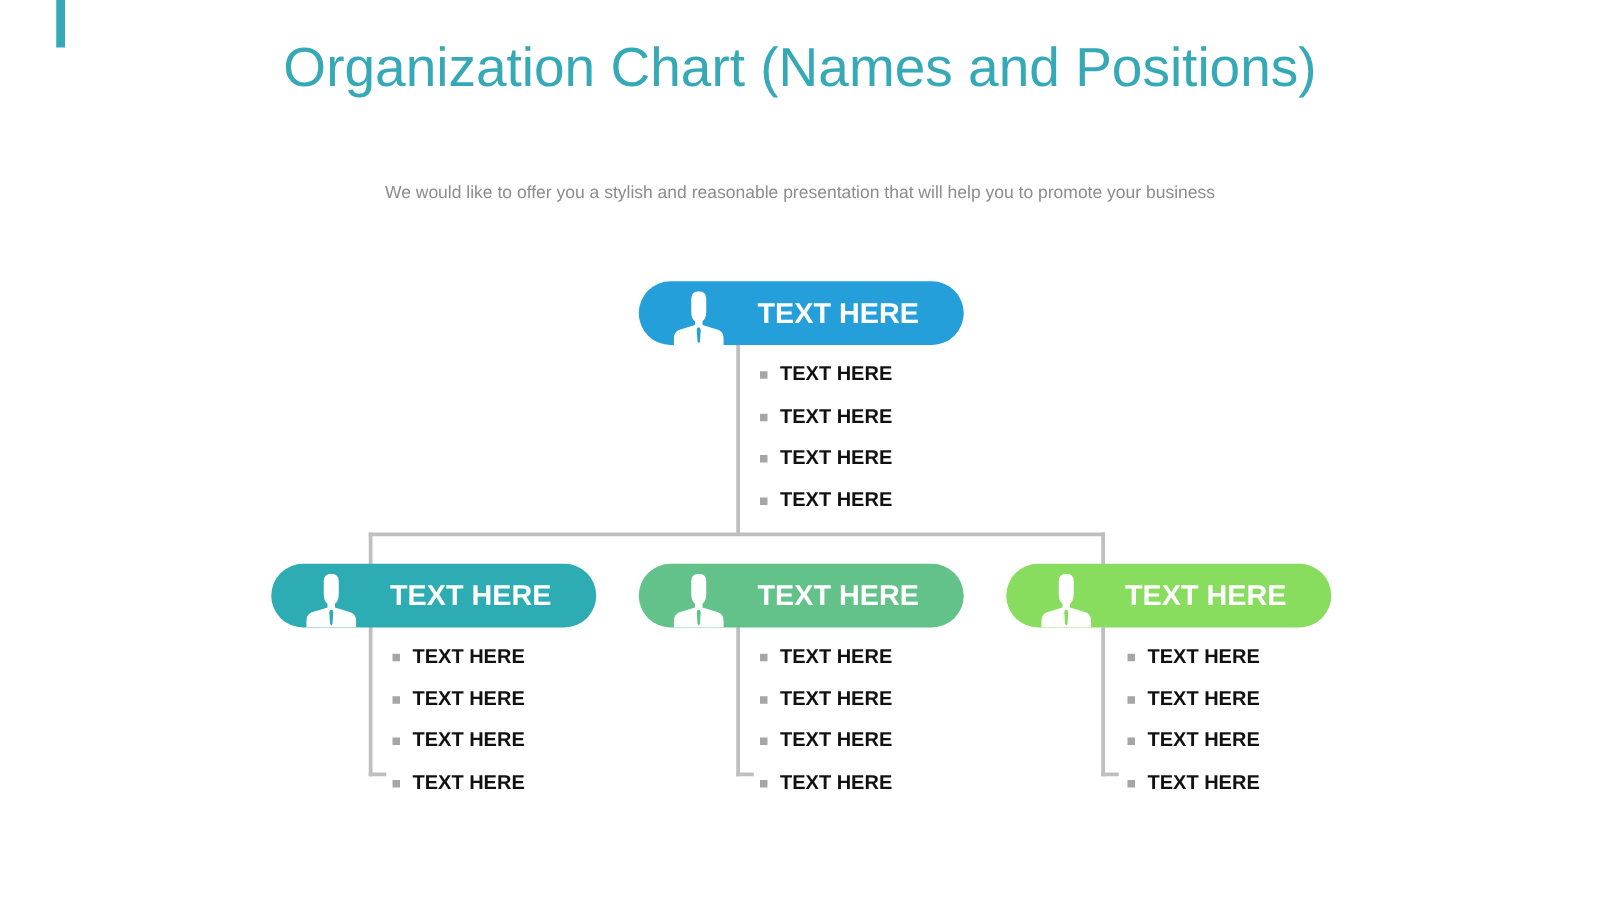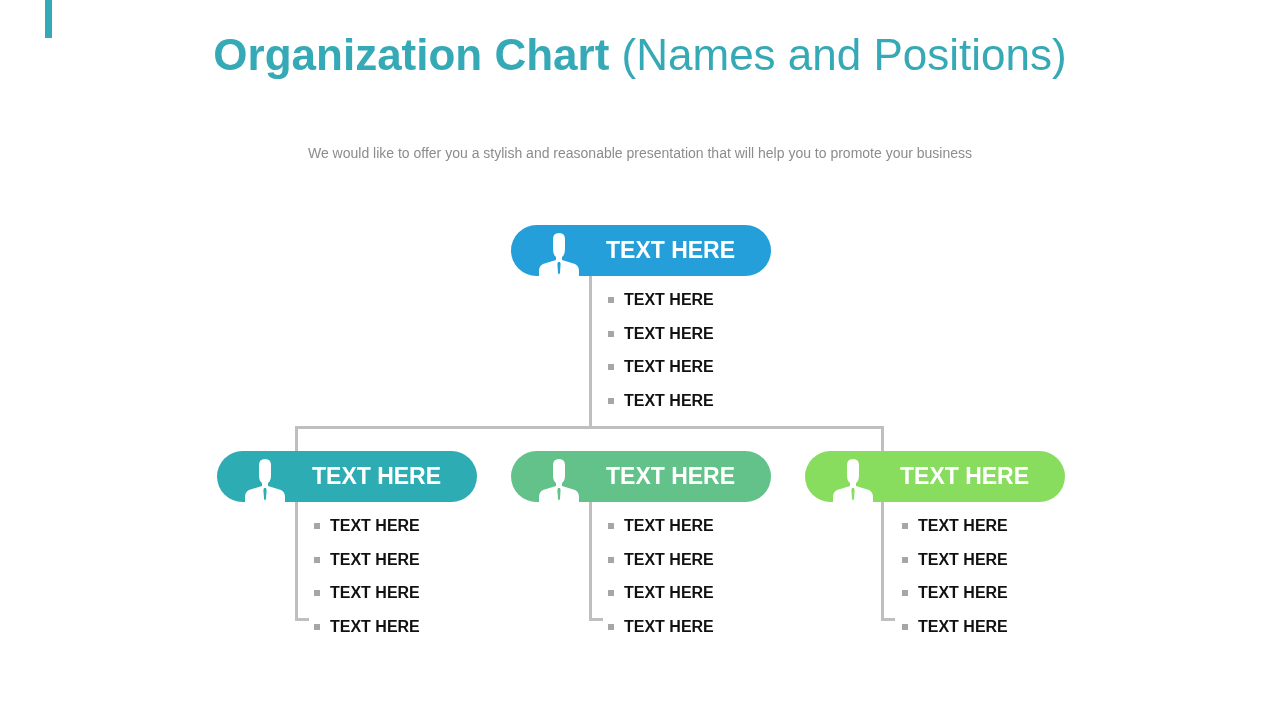--- a/index.html
+++ b/index.html
@@ -1,19 +1,19 @@
 <!DOCTYPE html>
 <html><head>
 <meta charset="utf-8">
 <style>
   html,body{margin:0;padding:0;}
   body{width:1280px;height:720px;background:#ffffff;position:relative;overflow:hidden;font-family:"Liberation Sans","DejaVu Sans",sans-serif;}
   .accent-bar{position:absolute;left:45px;top:0;width:7px;height:38px;background:#36a9b6;}
   .title{position:absolute;left:0;top:28px;width:1280px;text-align:center;font-size:44px;color:#36a9b6;line-height:54px;}
-  .title b{font-weight:bold;}
+  .title b{font-weight:normal;}
   .title span.light{font-weight:normal;}
   .subtitle{position:absolute;left:0;top:145px;width:1280px;text-align:center;font-size:14px;color:#8c8c8c;}
   .line{position:absolute;background:#bfbfbf;}
   .pill{position:absolute;height:51px;width:260px;border-radius:26px;}
   .pill .icon{position:absolute;left:28px;top:8px;width:40px;height:43px;}
   .pill .label{position:absolute;left:95px;top:0;line-height:51px;font-size:23px;font-weight:bold;color:#ffffff;white-space:nowrap;}
   .list{position:absolute;margin:0;padding:0;list-style:none;}
   .list li{height:33.7px;display:flex;align-items:center;font-size:16px;font-weight:bold;color:#111111;}
   .list li .bullet{display:inline-block;width:6px;height:6px;background:#a6a6a6;margin-right:10px;}
 </style>

